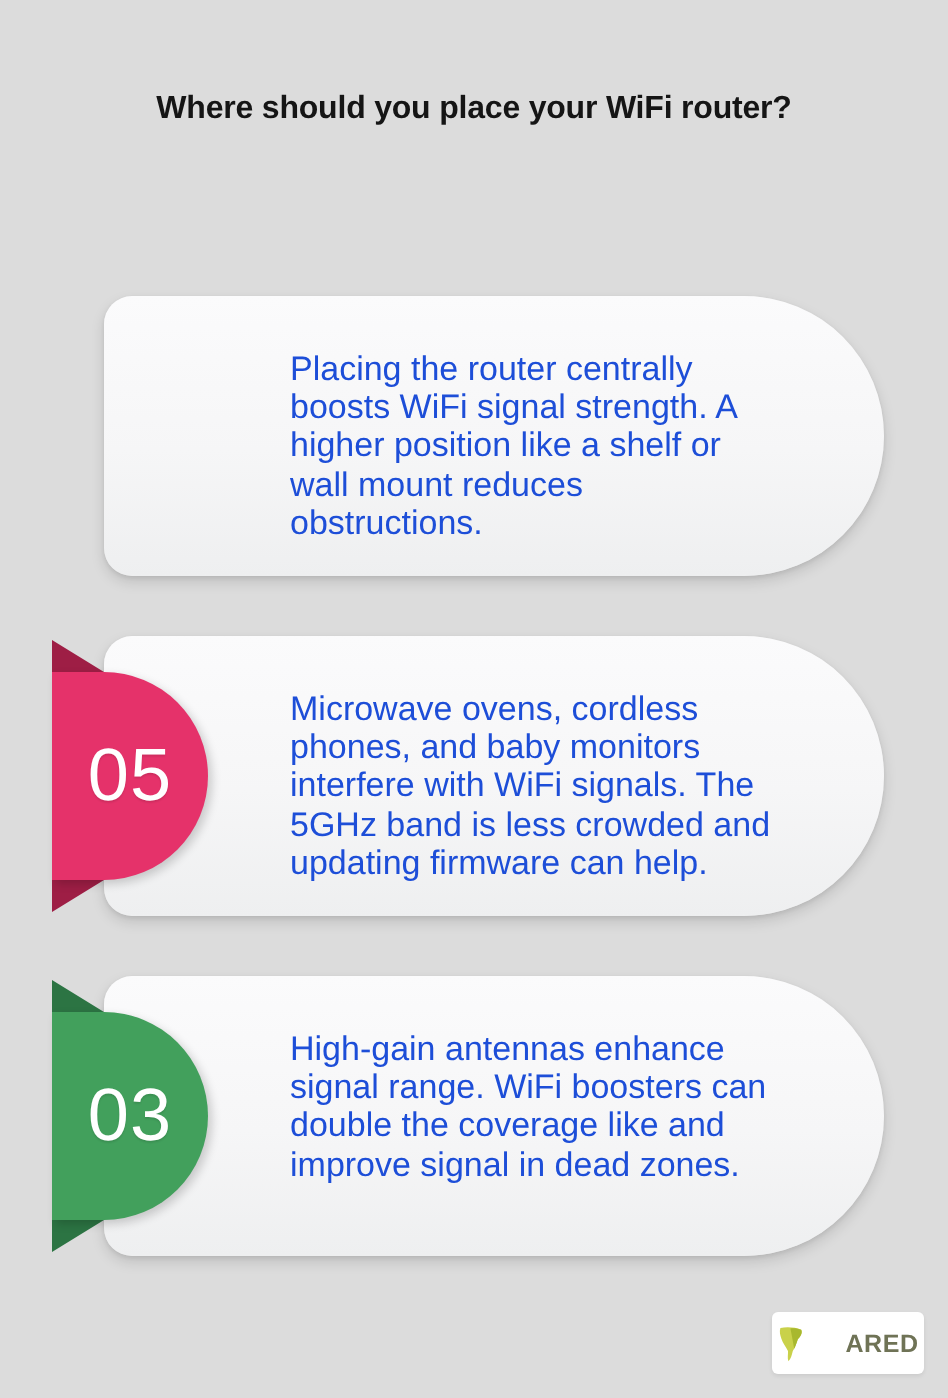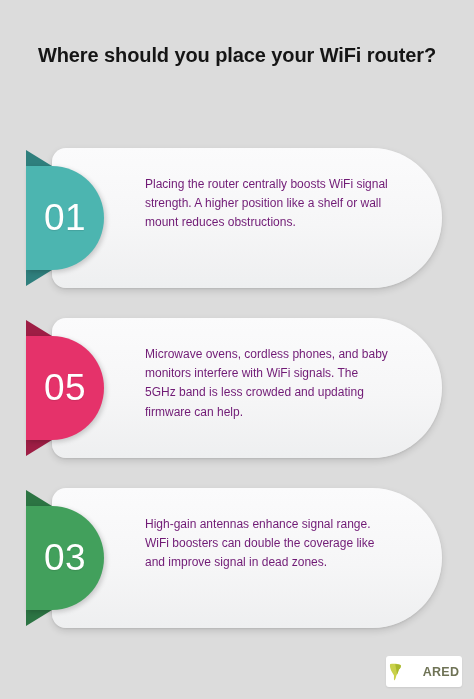--- a/index.html
+++ b/index.html
@@ -27,21 +27,21 @@
     position: absolute;
     left: 0;
     top: 40px;
     width: 474px;
     padding: 0 34px;
     box-sizing: border-box;
     text-align: center;
   }
   .title-block h1 {
     margin: 0;
-    font-size: 20px;
+    font-size: 16px;
     line-height: 30px;
     font-weight: bold;
     color: #151515;
     letter-spacing: -0.1px;
     font-family: "Liberation Sans", sans-serif;
   }
 
   
   .cards {
     position: absolute;
@@ -123,23 +123,23 @@
     letter-spacing: 0.5px;
     font-family: "Liberation Sans", sans-serif;
     text-shadow: 0 1px 1px rgba(0,0,0,0.10);
   }
 
   .card-text {
     position: absolute;
     left: 145px;
     top: 27px;
     width: 245px;
-    font-size: 12px;
+    font-size: 17px;
     line-height: 19.2px;
-    color: #701a75;
+    color: #1d4ed8;
     font-family: "Liberation Sans", sans-serif;
   }
 
   
   .logo {
     position: absolute;
     right: 12px;
     bottom: 12px;
     width: 76px;
     height: 31px;
@@ -170,26 +170,20 @@
 <div class="poster">
 
   <div class="title-block">
     <h1>Where should you place your WiFi router?</h1>
   </div>
 
   <div class="cards">
 
     <div class="card">
       <div class="card-body"></div>
-      <div class="ribbon">
-        <div class="fold-top" style="border-bottom-color: rgb(47, 127, 125);"></div>
-        <div class="fold-bottom" style="border-top-color: rgb(47, 127, 125);"></div>
-        <div class="ribbon-main" style="background: rgb(76, 181, 176);"></div>
-        <div class="ribbon-number">01</div>
-      </div>
       <div class="card-text">Placing the router centrally boosts WiFi signal strength. A higher position like a shelf or wall mount reduces obstructions.</div>
     </div>
 
     <div class="card">
       <div class="card-body"></div>
       <div class="ribbon">
         <div class="fold-top" style="border-bottom-color: rgb(158, 30, 69);"></div>
         <div class="fold-bottom" style="border-top-color: rgb(158, 30, 69);"></div>
         <div class="ribbon-main" style="background: rgb(229, 50, 106);"></div>
         <div class="ribbon-number">05</div>

